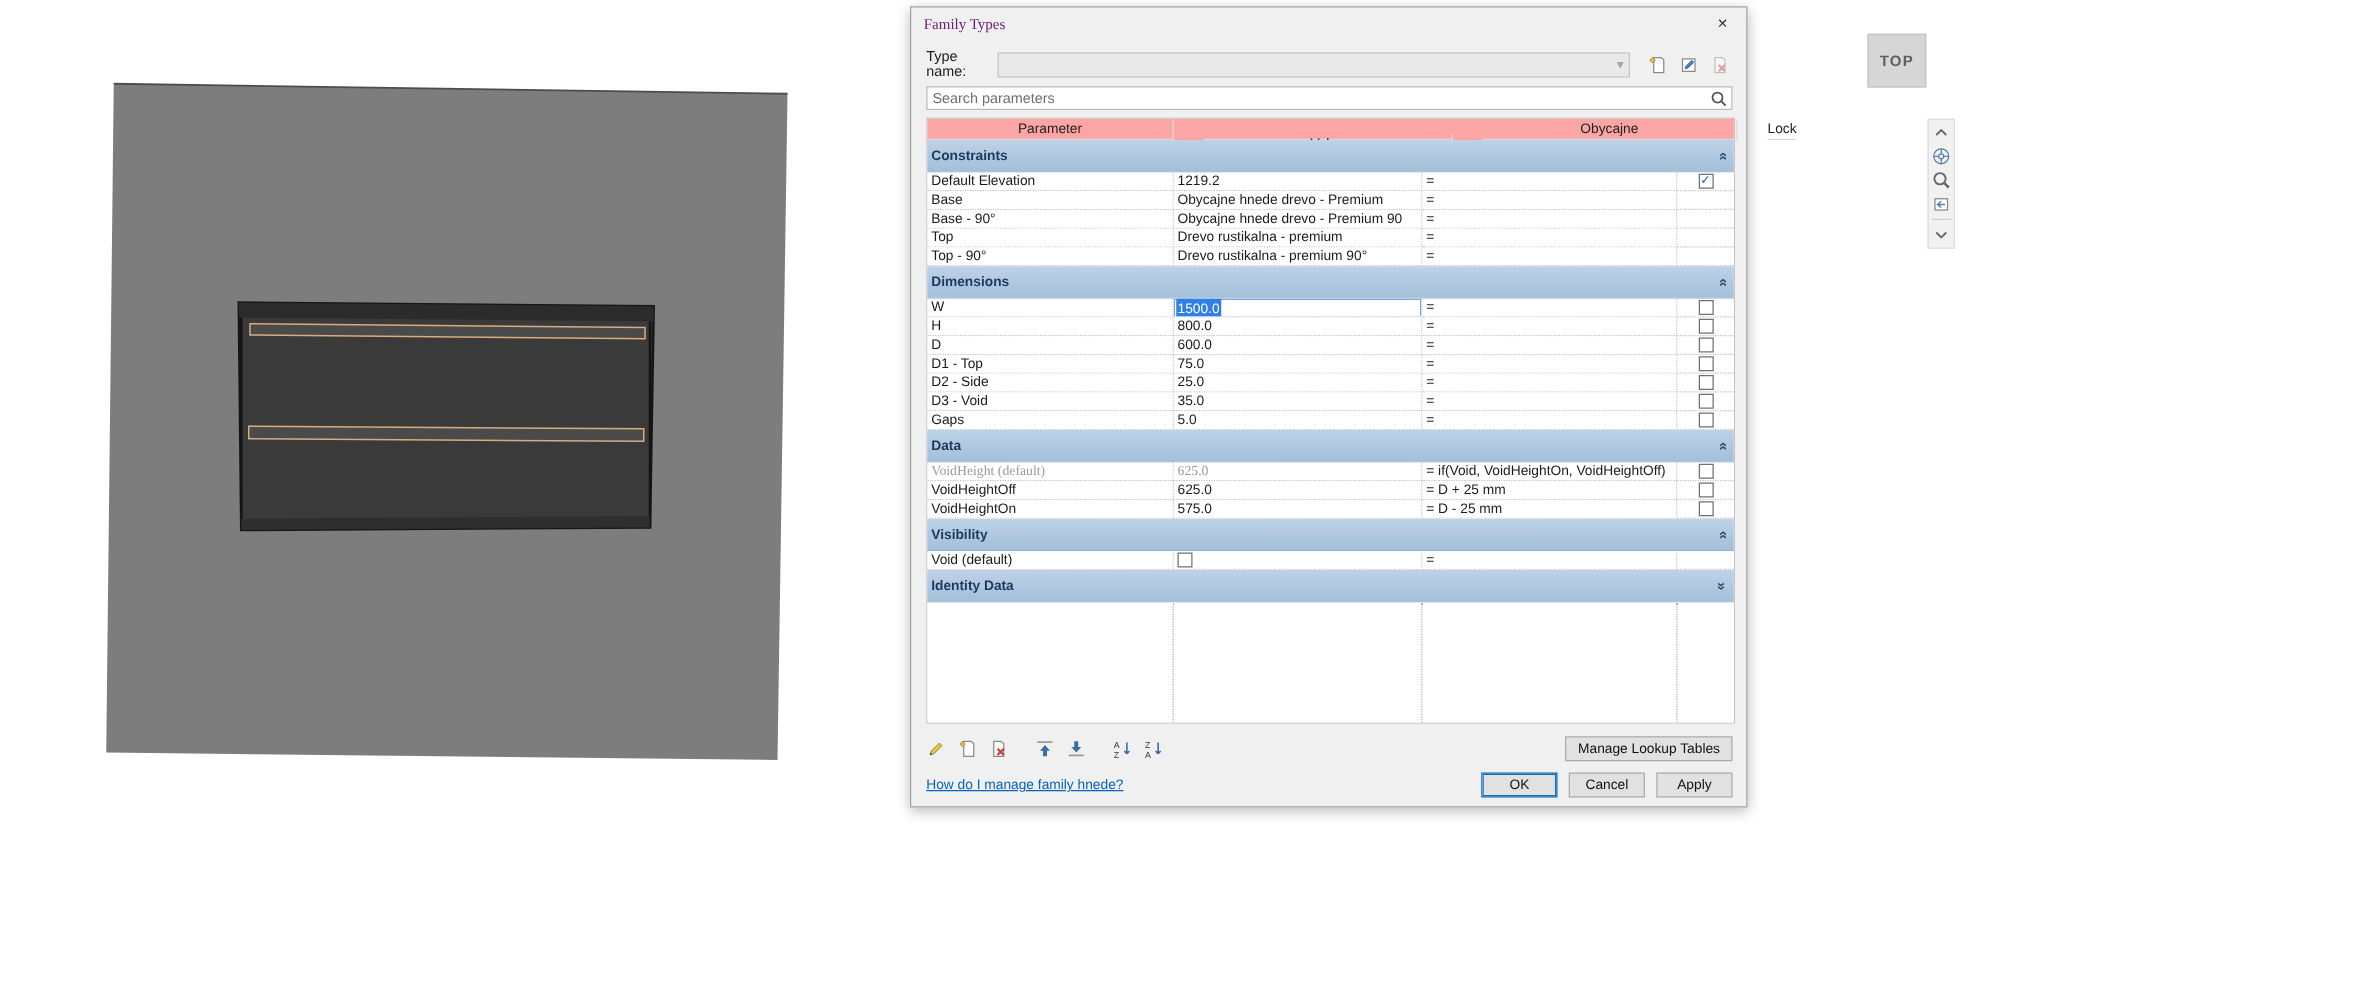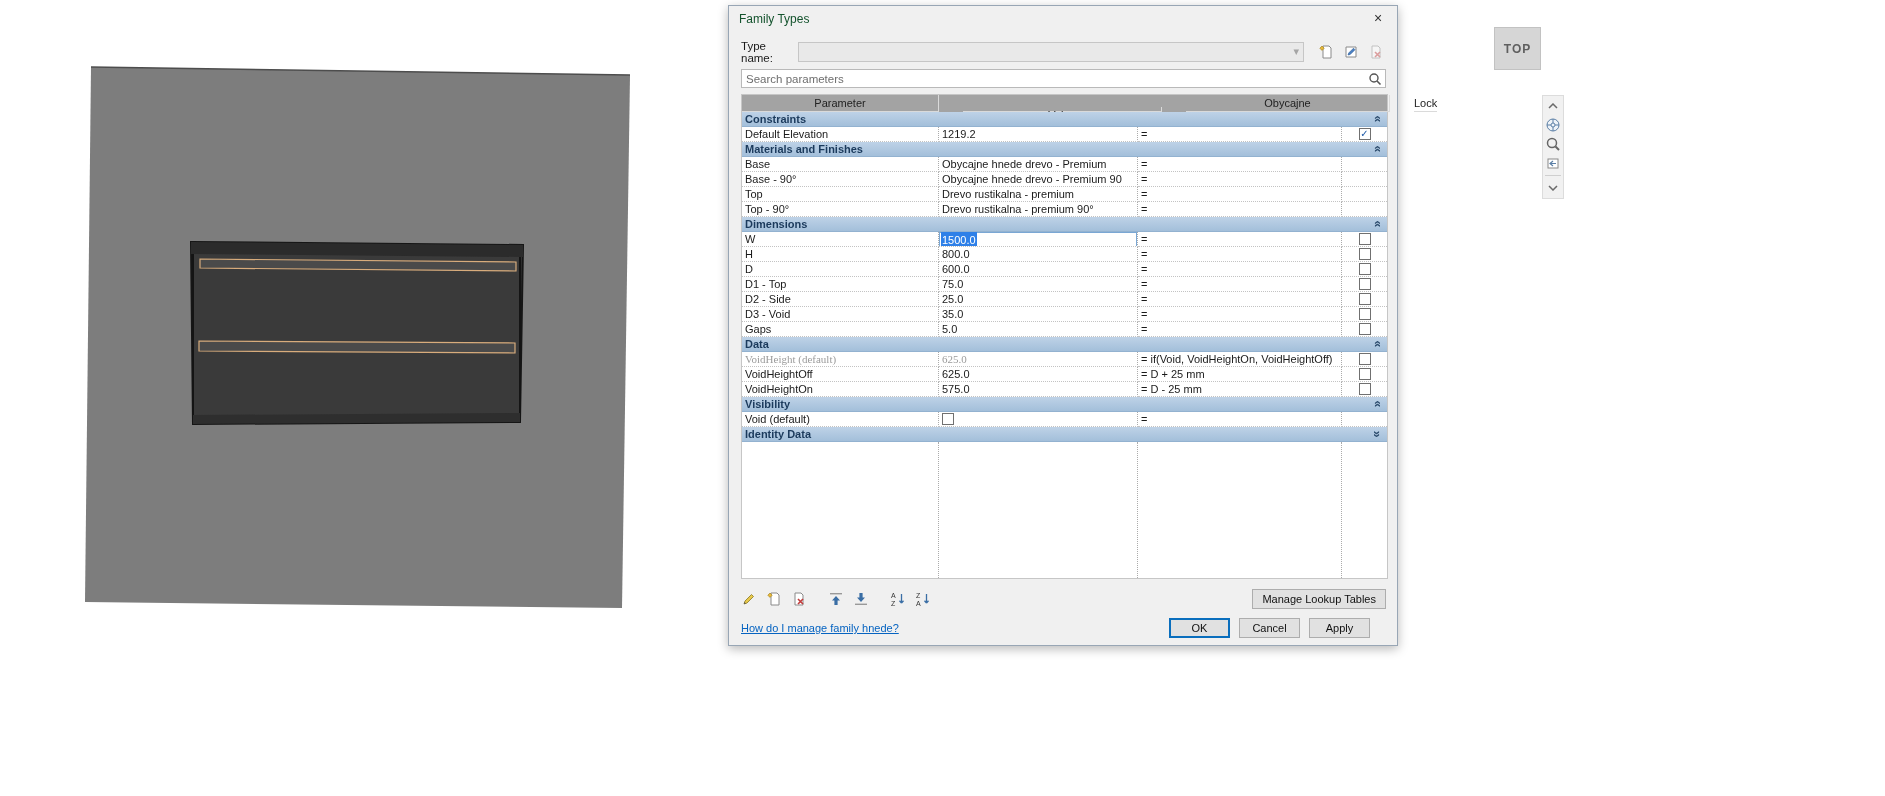--- a/index.html
+++ b/index.html
@@ -36,21 +36,21 @@
   .navbar .nav-sep { width:16px; border-top:1px solid #cfcfcf; margin:1px 0; }
 
   
   .dialog {
     position:absolute; left:728px; top:5px; width:670px; height:641px;
     background:#f0f0f0;
     border:1px solid #98a6b5;
     box-shadow:0 3px 10px rgba(0,0,0,.28);
   }
   .titlebar { height:26px; display:flex; align-items:center; padding:0 8px 0 10px; }
-  .titlebar .title { font-size:12px; color:#14532d; }
+  .titlebar .title { font-size:12px; color:#701a75;font-family:Liberation Serif, serif; }
   .close-btn {
     margin-left:auto; width:22px; height:18px; text-align:center; line-height:17px;
     font-size:14px; color:#333; cursor:pointer;
   }
 
   .typename-row {
     position:absolute; top:36px; left:12px; right:11px; height:20px;
     display:flex; align-items:center;
   }
   .typename-row label { font-size:11.5px; width:57px; flex:none; }
@@ -76,30 +76,30 @@
   }
   .searchbox input::placeholder { color:#6e6e6e; opacity:1; }
   .search-icon { width:20px; flex:none; display:flex; justify-content:center; cursor:pointer; }
 
   
   .ptable {
     position:absolute; top:88px; left:12px; width:647px; bottom:66px;
     background:#fff; border:1px solid #c6c6c6;
     display:flex; flex-direction:column; font-size:11px;
   }
-  .thead { display:flex; height:17px; background:#a3a3a3; flex:none;gap:24px; }
+  .thead { display:flex; height:17px; background:#fca5a5; flex:none;gap:24px; }
   .th {
     line-height:16px; text-align:center; color:#222;
     border-right:1px solid #dadada; border-bottom:1px solid #dadada;
   }
   .w1{width:197px;flex:none;} .w2{width:199px;flex:none;margin-top:12px;} .w3{width:204px;flex:none;} .w4{flex:1;}
   .th.w4{border-right:none;}
 
   .sec-row {
-    height:15px; flex:none; display:flex; align-items:center; justify-content:space-between;
+    height:26px; flex:none; display:flex; align-items:center; justify-content:space-between;
     background:linear-gradient(#bed2e7,#a3bfda);
     border-bottom:1px solid #93b2d0;
     font-weight:bold; color:#1b3a5c; font-size:11px;
     padding:0 6px 0 3px; cursor:pointer;
   }
   .chev { display:inline-block; font-size:12px; color:#2f4f70; line-height:10px; }
   .chev.up { transform:rotate(-90deg); }
   .chev.down { transform:rotate(90deg); }
 
   .prow { display:flex; height:15px; flex:none; background:#fff; }
@@ -138,21 +138,21 @@
     width:20px; height:20px; display:flex; align-items:center; justify-content:center;
     background:transparent; border:1px solid transparent; cursor:pointer;
   }
   .tb-gap { width:7px; }
 
   .btn {
     height:20px; background:#e1e1e1; border:1px solid #adadad;
     font-family:inherit; font-size:11px; color:#111; cursor:pointer;
   }
   .manage-btn { position:absolute; right:11px; bottom:36px; padding:0 9px; }
-  .actions { position:absolute; right:27px; bottom:7px; display:flex; gap:9px; }
+  .actions { position:absolute; right:11px; bottom:7px; display:flex; gap:9px; }
   .actions .btn { width:61px; }
   .btn.default { border:1px solid #0a6ebd; box-shadow:inset 0 0 0 1px #0a6ebd; }
 
   .help-link {
     position:absolute; left:12px; bottom:11px;
     color:#0563c1; text-decoration:underline; font-size:11px; cursor:pointer;
   }
 </style>
 </head>
 <body>
@@ -261,24 +261,20 @@
           <span class="chev up">»</span>
         </div>
         <div class="prow">
           <div class="cell c-param">Default Elevation</div>
           <div class="cell c-value">1219.2</div>
           <div class="cell c-formula">=</div>
           <div class="cell c-lock">
             <span class="checkbox">✓</span>
           </div>
         </div>
-        <div class="sec-row">
-          <span>Materials and Finishes</span>
-          <span class="chev up">»</span>
-        </div>
         <div class="prow">
           <div class="cell c-param">Base</div>
           <div class="cell c-value">Obycajne hnede drevo - Premium</div>
           <div class="cell c-formula">=</div>
           <div class="cell c-lock"></div>
         </div>
         <div class="prow">
           <div class="cell c-param">Base - 90°</div>
           <div class="cell c-value">Obycajne hnede drevo - Premium 90</div>
           <div class="cell c-formula">=</div>

